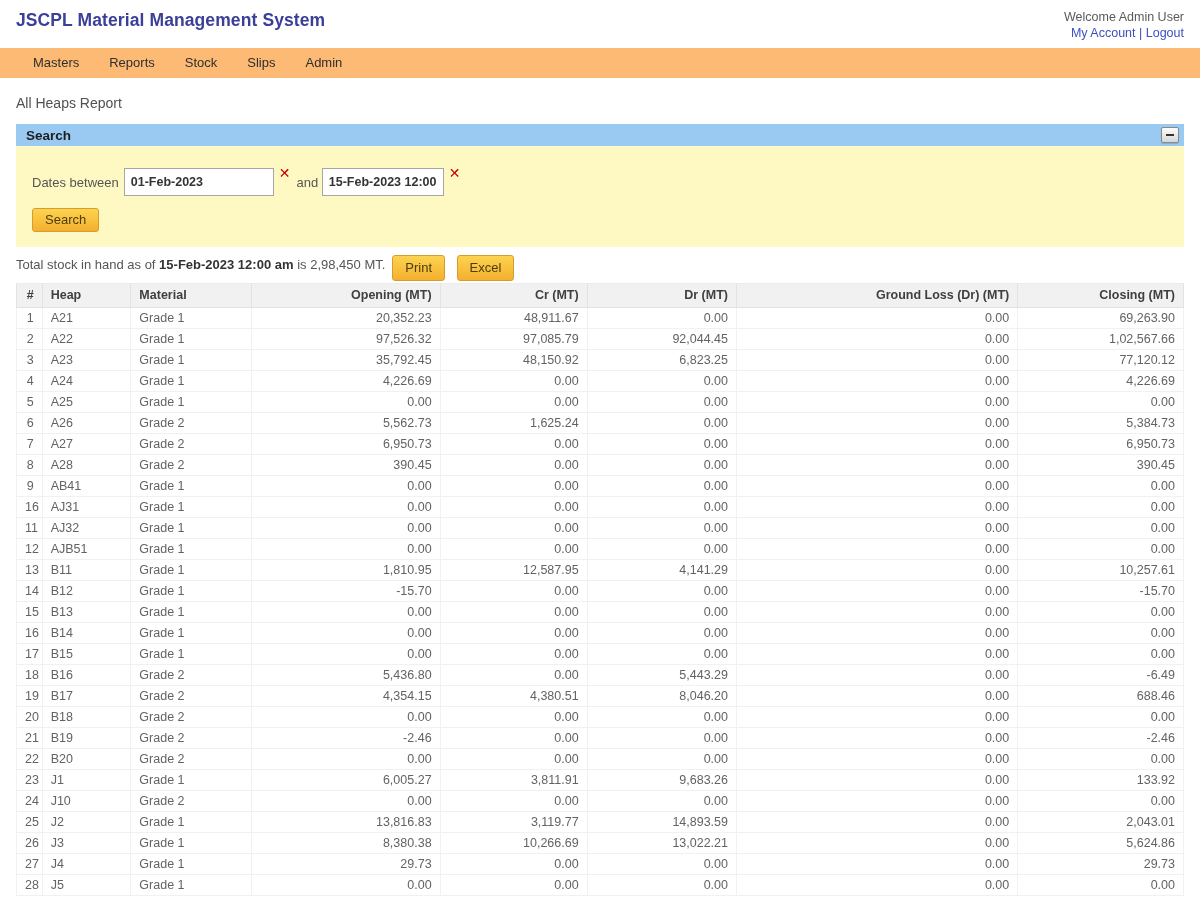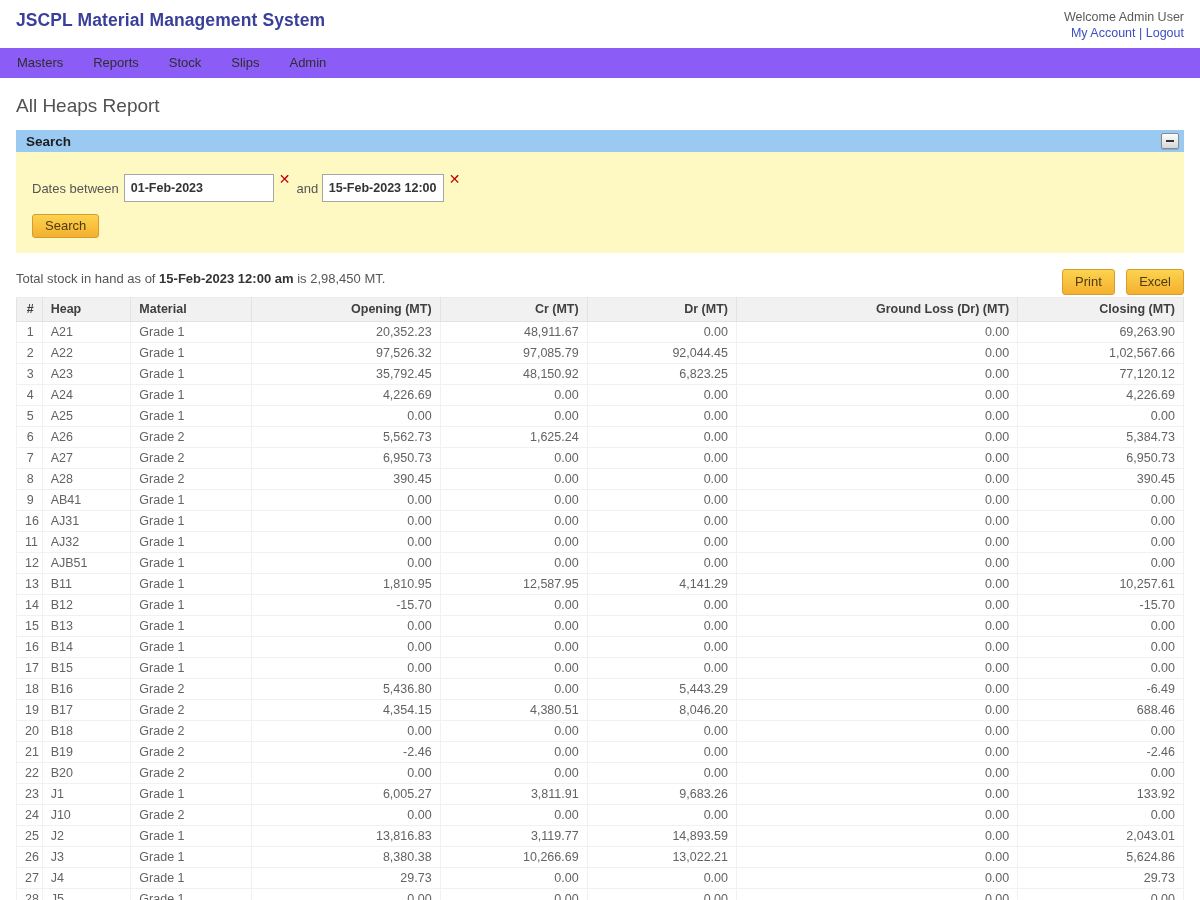--- a/index.html
+++ b/index.html
@@ -8,44 +8,44 @@
 
   
   .header { display: flex; justify-content: space-between; align-items: flex-start; padding: 10px 16px 7px 16px; background: #fff; }
   .app-title { font-size: 17.5px; font-weight: 700; color: #3a3f99; letter-spacing: .1px; }
   .user-area { text-align: right; font-size: 12.5px; line-height: 1.25; }
   .welcome { color: #5a5a5a; }
   .user-links { color: #3b4fc1; }
   .user-links a { color: #3b4fc1; text-decoration: none; cursor: pointer; }
 
   
-  .nav { background: #8b5cf6; display: flex; align-items: stretch; padding-left: 2px; }
+  .nav { background: #fdba74; display: flex; align-items: stretch; padding-left: 18px; }
   .nav-item { padding: 7px 15px 8px 15px; font-size: 13px; color: #2e2e2e; cursor: pointer; }
 
   
   .content { padding: 0 16px; }
-  .page-title { font-size: 19px; font-weight: 400; color: #515151; margin: 17px 0 13px 0; }
+  .page-title { font-size: 14px; font-weight: 400; color: #515151; margin: 17px 0 13px 0; }
 
   
   .panel-header { background: #9acaf1; display: flex; justify-content: space-between; align-items: center; padding: 3px 5px 3px 10px; }
   .panel-title { font-size: 13.5px; font-weight: 700; color: #1e1e1e; }
   .collapse-btn { width: 18px; height: 16px; background: linear-gradient(#fdfdfd, #d6d6d6); border: 1px solid #8a8a8a; border-radius: 2px; display: flex; align-items: center; justify-content: center; cursor: pointer; box-shadow: 0 1px 1px rgba(0,0,0,.15); }
   .minus-glyph { width: 8px; height: 2px; background: #333; }
   .panel-body { background: #fef9c3; padding: 22px 16px 15px 16px; }
   .form-row { display: flex; align-items: center; font-size: 13px; color: #555; }
   .form-row label { margin-right: 5px; }
   .date-input { height: 28px; border: 1px solid #a6a6a6; background: #fff; font-family: "Liberation Sans", "DejaVu Sans", sans-serif; font-size: 12.5px; font-weight: 700; color: #333; padding: 0 6px; }
   .date-from { width: 150px; }
   .date-to { width: 122px; }
   .clear-x { color: #c40000; font-weight: 700; font-size: 14px; margin: 0 6px 0 5px; cursor: pointer; align-self: flex-start; margin-top: -3px; }
   .btn { display: inline-block; background: linear-gradient(#fcd34f, #f4b02f); border: 1px solid #d79c2e; border-radius: 3px; color: #4c3c0f; font-family: "Liberation Sans", "DejaVu Sans", sans-serif; font-size: 13px; padding: 3px 12px 4px 12px; cursor: pointer; }
   .search-btn { margin-top: 12px; }
 
   
-  .summary-row { display: flex; justify-content: space-between; align-items: flex-end; margin-top: 16px; }
+  .summary-row { display: flex; align-items: flex-end; margin-top: 8px; }
   .summary { font-size: 13px; color: #555; padding-bottom: 9px; }
   .summary b { color: #333; }
   .action-btns .btn { margin-left: 7px; padding: 4px 12px 5px 12px; }
 
   
   table { width: 100%; border-collapse: collapse; margin-top: 2px; table-layout: fixed; }
   th { background: #f1f1f1; color: #3f3f3f; font-weight: 700; font-size: 12.5px; line-height: 15px; padding: 4px 8px; border: 1px solid #e3e3e3; border-top-color: #ececec; white-space: nowrap; overflow: hidden; }
   td { font-size: 12.5px; line-height: 15px; color: #636363; padding: 2.5px 8px; border: 1px solid #f1f1f1; white-space: nowrap; overflow: hidden; background: #fff; }
   th:nth-child(1), td:nth-child(1) { text-align: right; }
   th:nth-child(2), td:nth-child(2),

